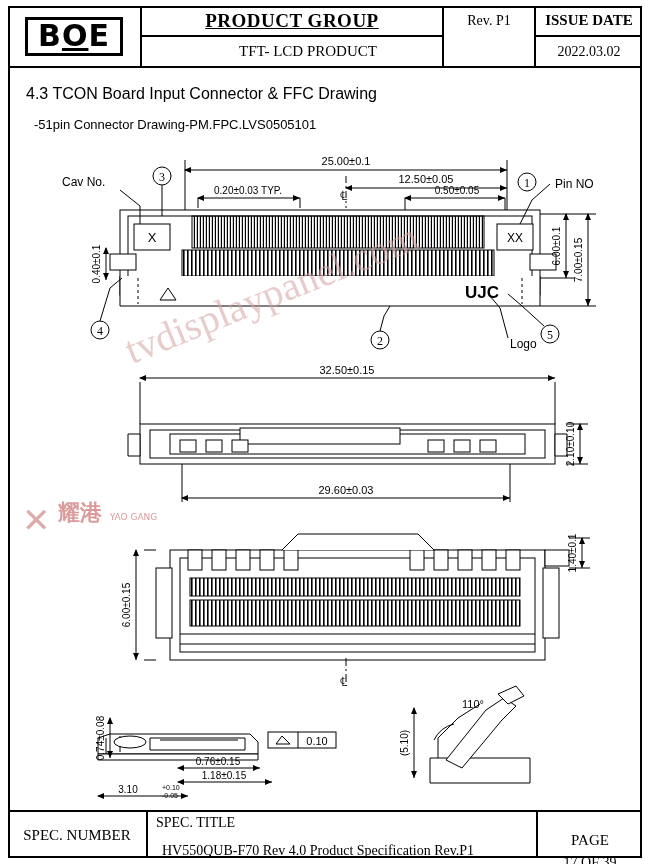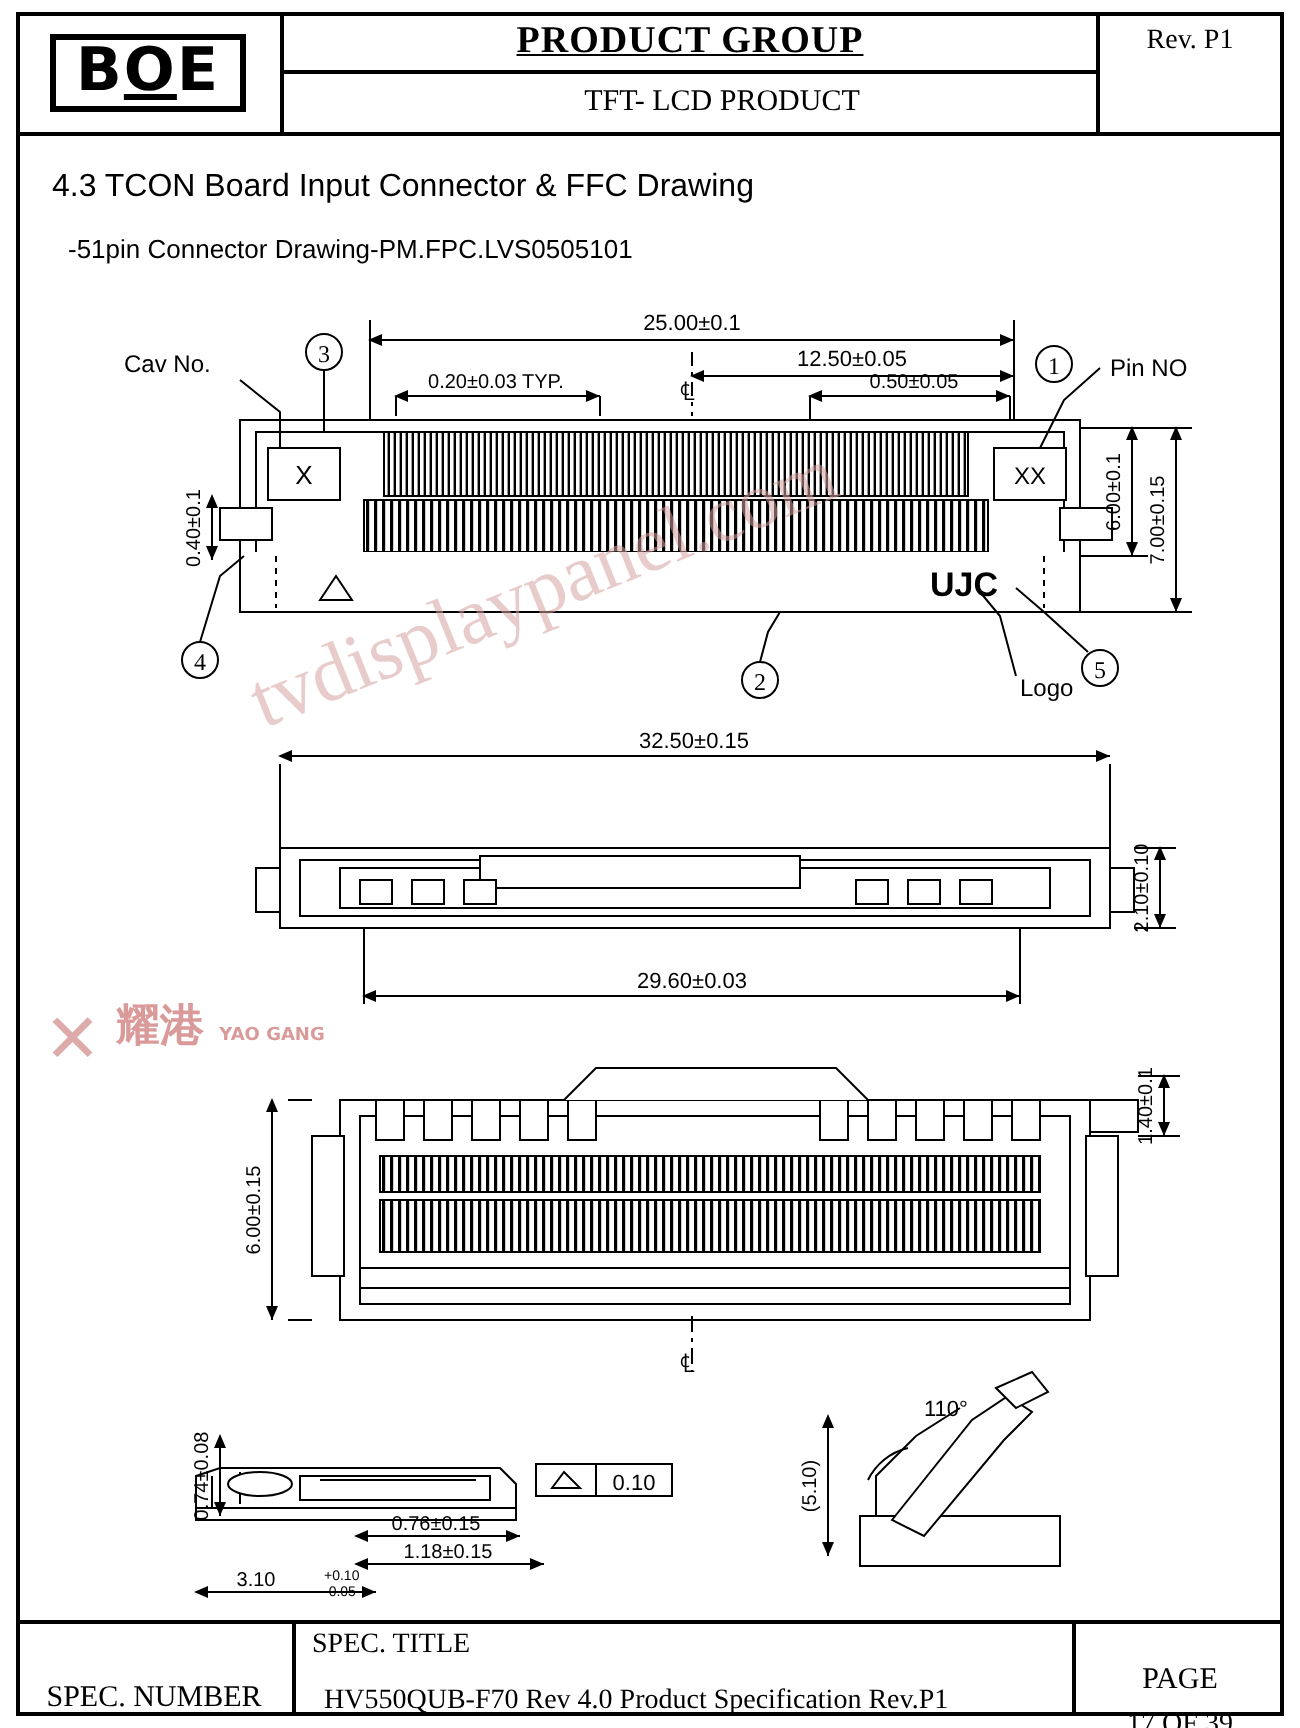--- a/index.html
+++ b/index.html
@@ -110,35 +110,35 @@
     white-space:nowrap;
     pointer-events:none;
   }
   .wm-cn{
     position:absolute;left:58px;top:498px;
     font-family:"DejaVu Sans", sans-serif;
     font-size:22px;font-weight:bold;
     color:rgba(205,120,120,0.75);
     white-space:nowrap;pointer-events:none;
   }
-  .wm-cn .sub{font-size:9px;font-weight:bold;}
+  .wm-cn .sub{font-size:9px;font-weight:normal;}
   .wm-mark{
     position:absolute;left:22px;top:500px;
     color:rgba(214,150,150,0.8);
     font-size:34px;font-family:"DejaVu Sans", sans-serif;
     pointer-events:none;
   }
   
   .footer{
     position:absolute;left:8px;top:810px;width:634px;height:48px;
     border-top:2px solid #000;box-sizing:border-box;display:flex;
   }
   .ft-num{
     width:140px;border-right:2px solid #000;box-sizing:border-box;
-    display:flex;align-items:flex-end;justify-content:center;
+    display:flex;align-items:center;justify-content:center;
     font-size:15px;
   }
   .ft-title{
     flex:1;border-right:2px solid #000;box-sizing:border-box;
     padding:3px 0 16px 8px;
     display:flex;flex-direction:column;justify-content:flex-start;
     font-size:14px;
   }
   .ft-title .l2{ margin-top:12px; padding-left:6px; }
   .ft-page{
@@ -160,20 +160,24 @@
       <div class="logo-box">
         B<span class="u">O</span>E
       </div>
     </div>
     <div class="hdr-mid">
       <div class="r1">PRODUCT GROUP</div>
       <div class="r2">TFT- LCD PRODUCT</div>
     </div>
     <div class="hdr-rev">
       <div class="r2">Rev. P1</div>
+    </div>
+    <div class="hdr-date">
+      <div class="r1">ISSUE DATE</div>
+      <div class="r2">2022.03.02</div>
     </div>
   </div>
 
   <div class="sec-title">4.3  TCON Board Input Connector &amp; FFC Drawing</div>
   <div class="sub-title">-51pin Connector Drawing-PM.FPC.LVS0505101</div>
 
   <div class="drawing">
     <svg width="630" height="672" viewBox="0 0 630 672" xmlns="http://www.w3.org/2000/svg">
       <defs>
         <marker id="ah" markerWidth="8" markerHeight="8" refX="7" refY="3" orient="auto">

